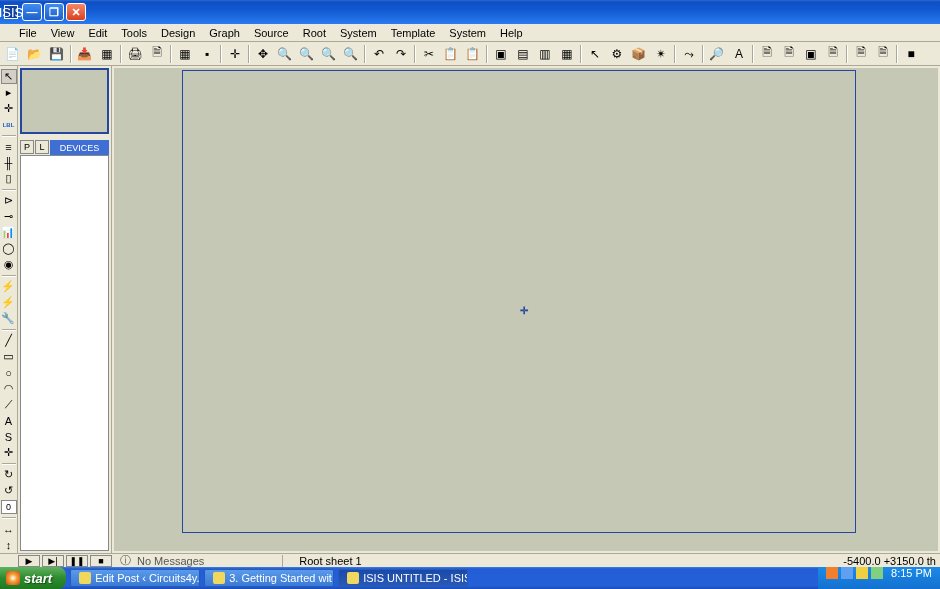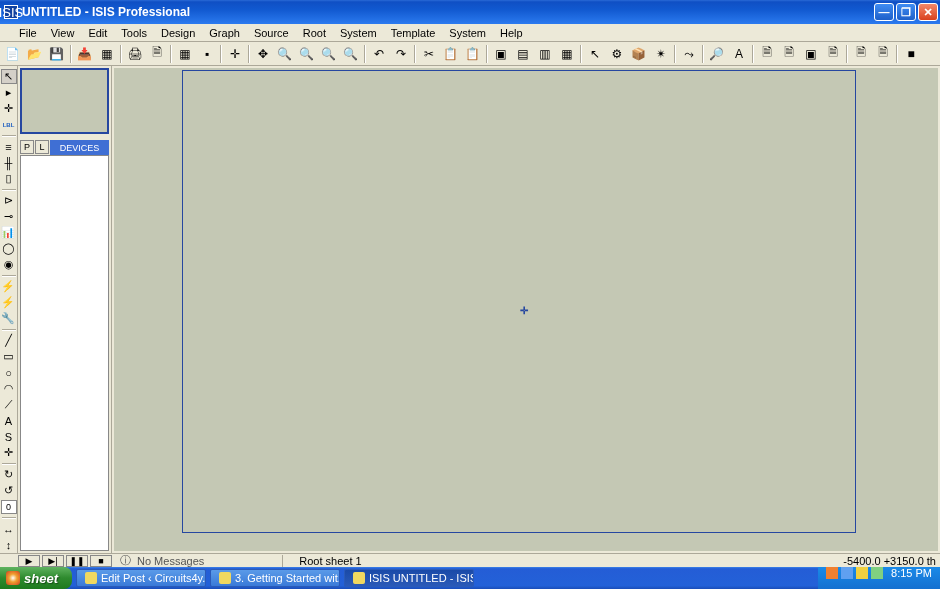--- a/index.html
+++ b/index.html
@@ -54,21 +54,20 @@
 .task-icon { width:12px; height:12px; background:#f0d860; margin-right:4px; border-radius:2px; flex-shrink:0;}
 .tray { margin-left:auto; background:linear-gradient(#1a8ae8,#1470d0); height:22px; display:flex; align-items:flex-start; padding:0 8px; color:#fff; font-size:10px;}
 .tray-icons { display:flex; gap:3px; margin-right:8px;}
 .tray-icon { width:12px; height:12px;}
 </style>
 </head>
 <body>
 
 <div class="titlebar">
   <div class="app-icon">ISIS</div>
-  <div class="title">UNTITLED  - ISIS Professional</div>
   <div class="win-btns">
     <div class="win-btn win-min">—</div>
     <div class="win-btn win-max">❐</div>
     <div class="win-btn win-close">✕</div>
   </div>
 </div>
 
 <div class="menubar" id="menubar">
     <span>File</span>
     <span>View</span>
@@ -201,21 +200,21 @@
     <div class="pbtn">❚❚</div>
     <div class="pbtn">■</div>
   </div>
   <span class="msg">ⓘ</span>
   <span class="msg">No Messages</span>
   <span class="sheet-info">Root sheet 1</span>
   <span class="coords">-5400.0  +3150.0   th</span>
 </div>
 
 <div class="taskbar">
-  <div class="start-btn">sheet</div>
+  <div class="start-btn">start</div>
   <div id="task-items" style="display:flex;">
       <div class="task-item">
         <div class="task-icon"></div>
         <span>Edit Post ‹ Circuits4y...</span>
       </div>
       <div class="task-item">
         <div class="task-icon"></div>
         <span>3. Getting Started wit...</span>
       </div>
       <div class="task-item active">

